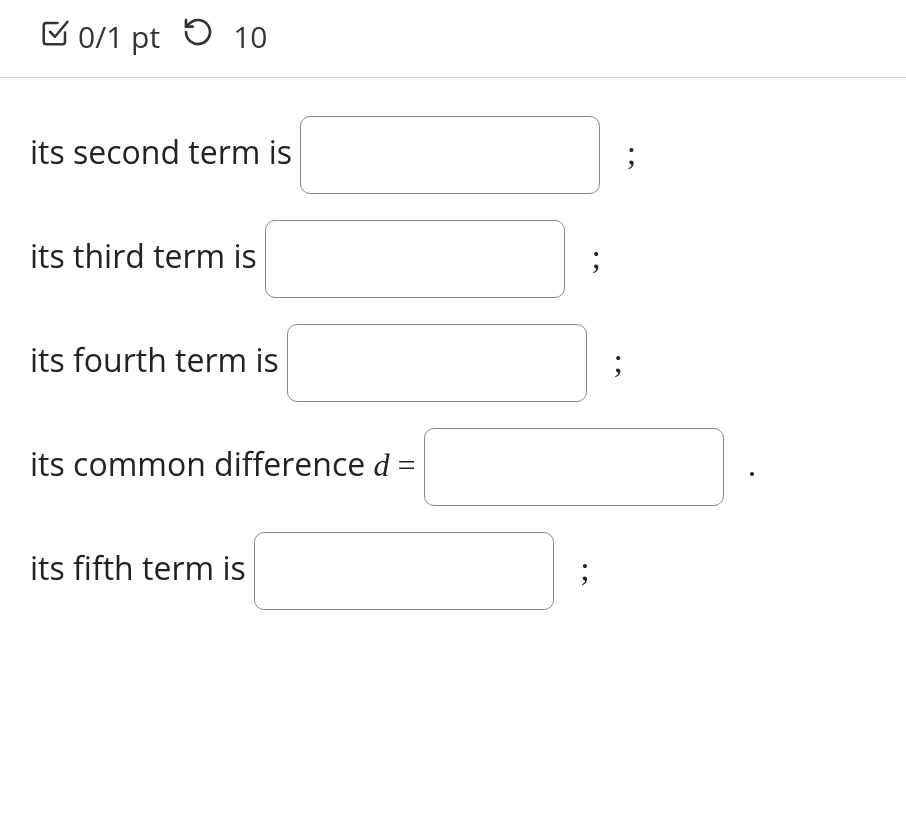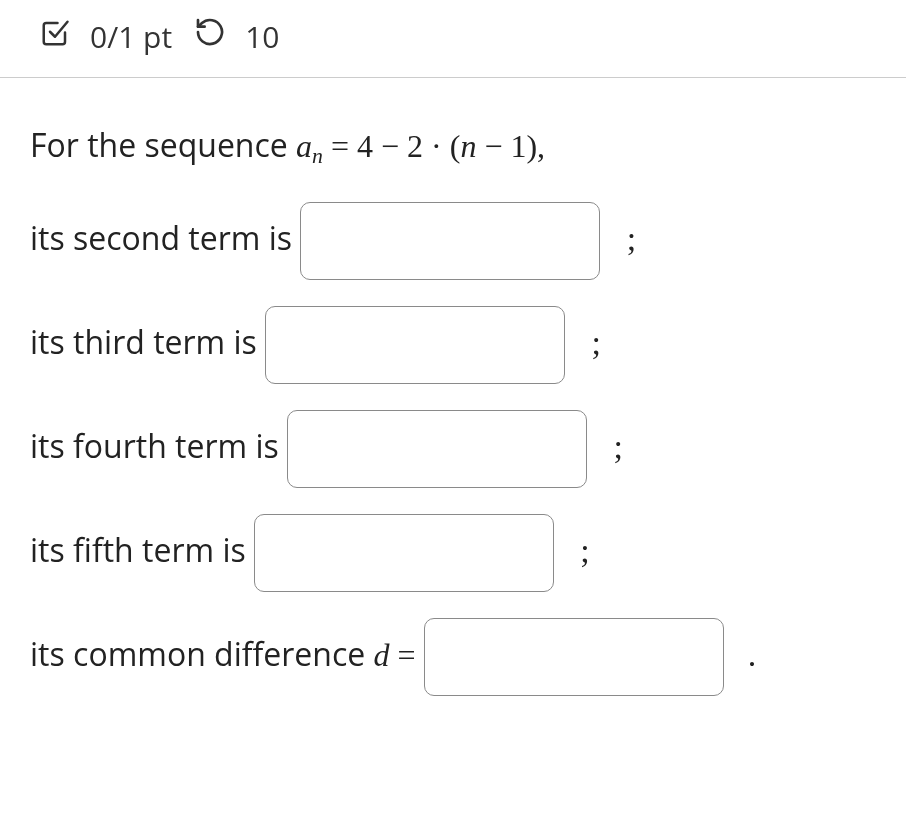--- a/index.html
+++ b/index.html
@@ -13,21 +13,21 @@
   }
   .header {
     display: flex;
     align-items: center;
     padding: 16px 28px 20px 40px;
     border-bottom: 1px solid #ccc;
     font-size: 30px;
     color: #333;
     gap: 14px;
   }
-  .header .points { display: inline-flex; align-items: center; gap: 20px; }
+  .header .points { display: inline-flex; align-items: center; gap: 8px; }
   .header .attempts { display: inline-flex; align-items: center; gap: 19px; margin-left: 8px; }
   .header .details { display: inline-flex; align-items: center; gap: 8px; margin-left: 8px; }
   .icon-svg { display:inline-block; vertical-align: middle; }
   .body { padding: 38px 30px 30px 30px; font-size: 32px; line-height: 1.8; }
   .line { margin-bottom: 26px; }
   .math { font-family: "STIX", "Cambria Math", "Times New Roman", serif; }
   .math .i { font-style: italic; }
   .sub { font-size: 0.68em; vertical-align: -0.28em; font-style: italic; }
   input.answer {
     width: 300px;
@@ -61,23 +61,20 @@
         <path d="M3 12a9 9 0 1 0 3-6.7L3 8"></path>
         <polyline points="3 3 3 8 8 8"></polyline>
       </svg>
     </span>
     <span>10</span>
   </span>
 </div>
 
 <div class="body">
 
-  <div class="line">
-    <span>For the sequence </span><span class="math"><span class="i">a</span><span class="sub">n</span><span> = 4 − 2 · (</span><span class="i">n</span><span> − 1),</span></span>
-  </div>
 
 
   <div class="line">
     <span>its second term is </span>
     <input class="answer" type="text" style="">
     <span class="semi">;</span>
   </div>
 
   <div class="line">
     <span>its third term is </span>
@@ -85,24 +82,24 @@
     <span class="semi">;</span>
   </div>
 
   <div class="line">
     <span>its fourth term is </span>
     <input class="answer" type="text" style="">
     <span class="semi">;</span>
   </div>
 
   <div class="line">
+    <span>its common difference </span><span class="math"><span class="i">d</span><span> = </span></span>
+    <input class="answer" type="text" style="">
+    <span class="period">.</span>
+  </div>
+
+  <div class="line">
     <span>its fifth term is </span>
     <input class="answer" type="text" style="">
     <span class="semi">;</span>
   </div>
 
-  <div class="line">
-    <span>its common difference </span><span class="math"><span class="i">d</span><span> = </span></span>
-    <input class="answer" type="text" style="">
-    <span class="period">.</span>
-  </div>
-
 </div>
 
 </body></html>

